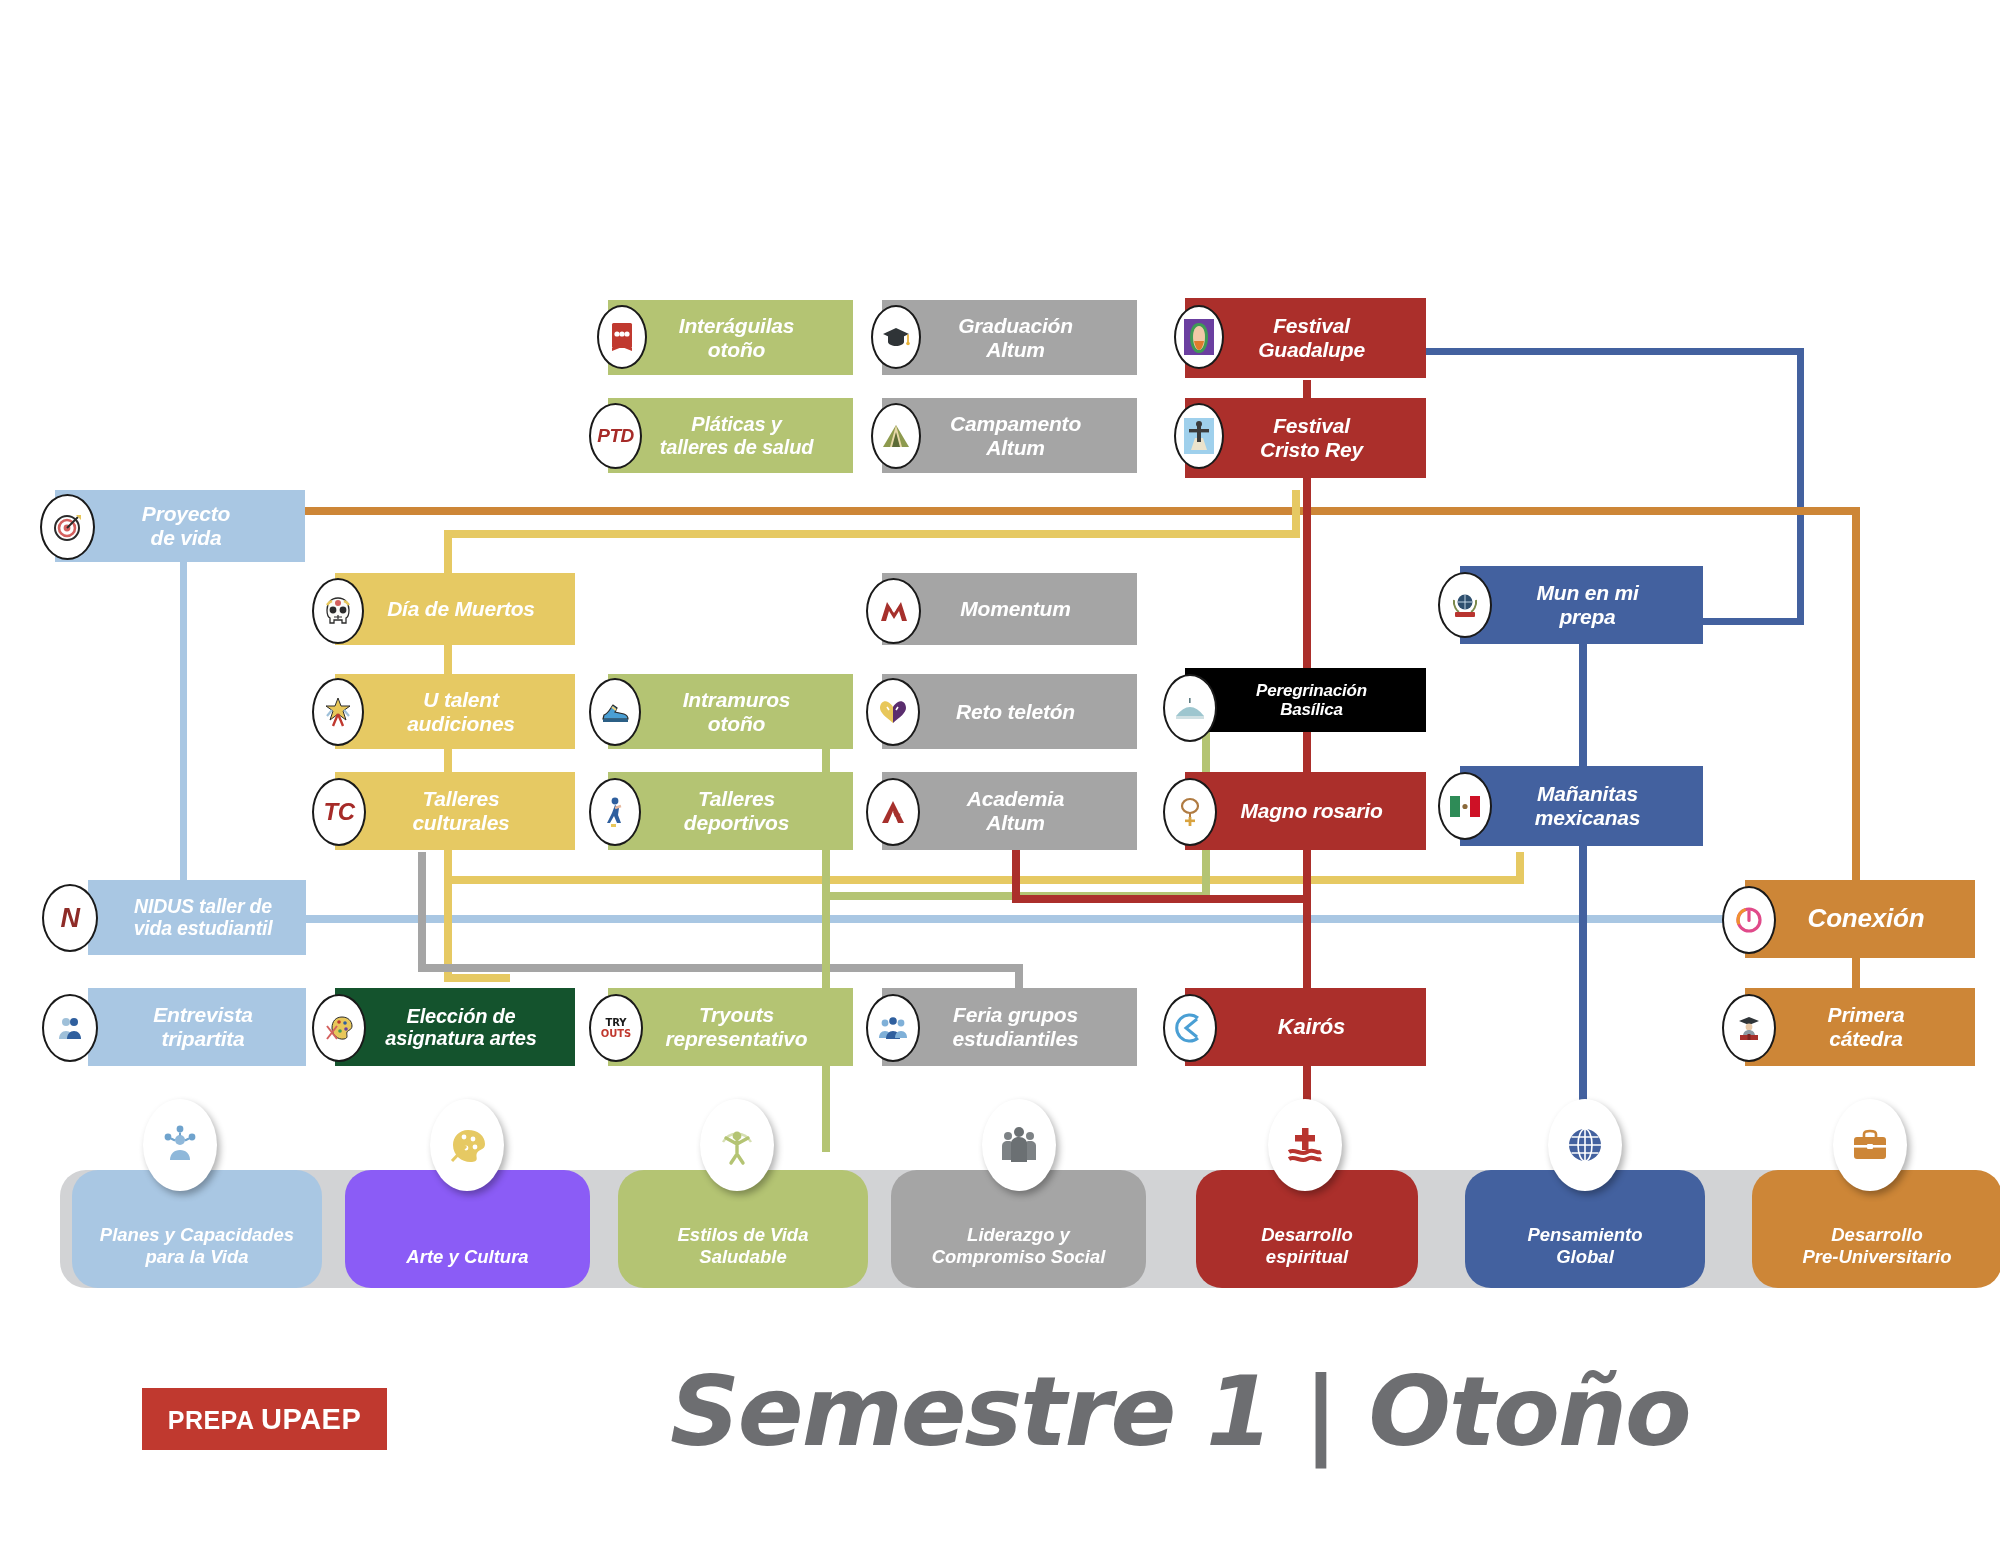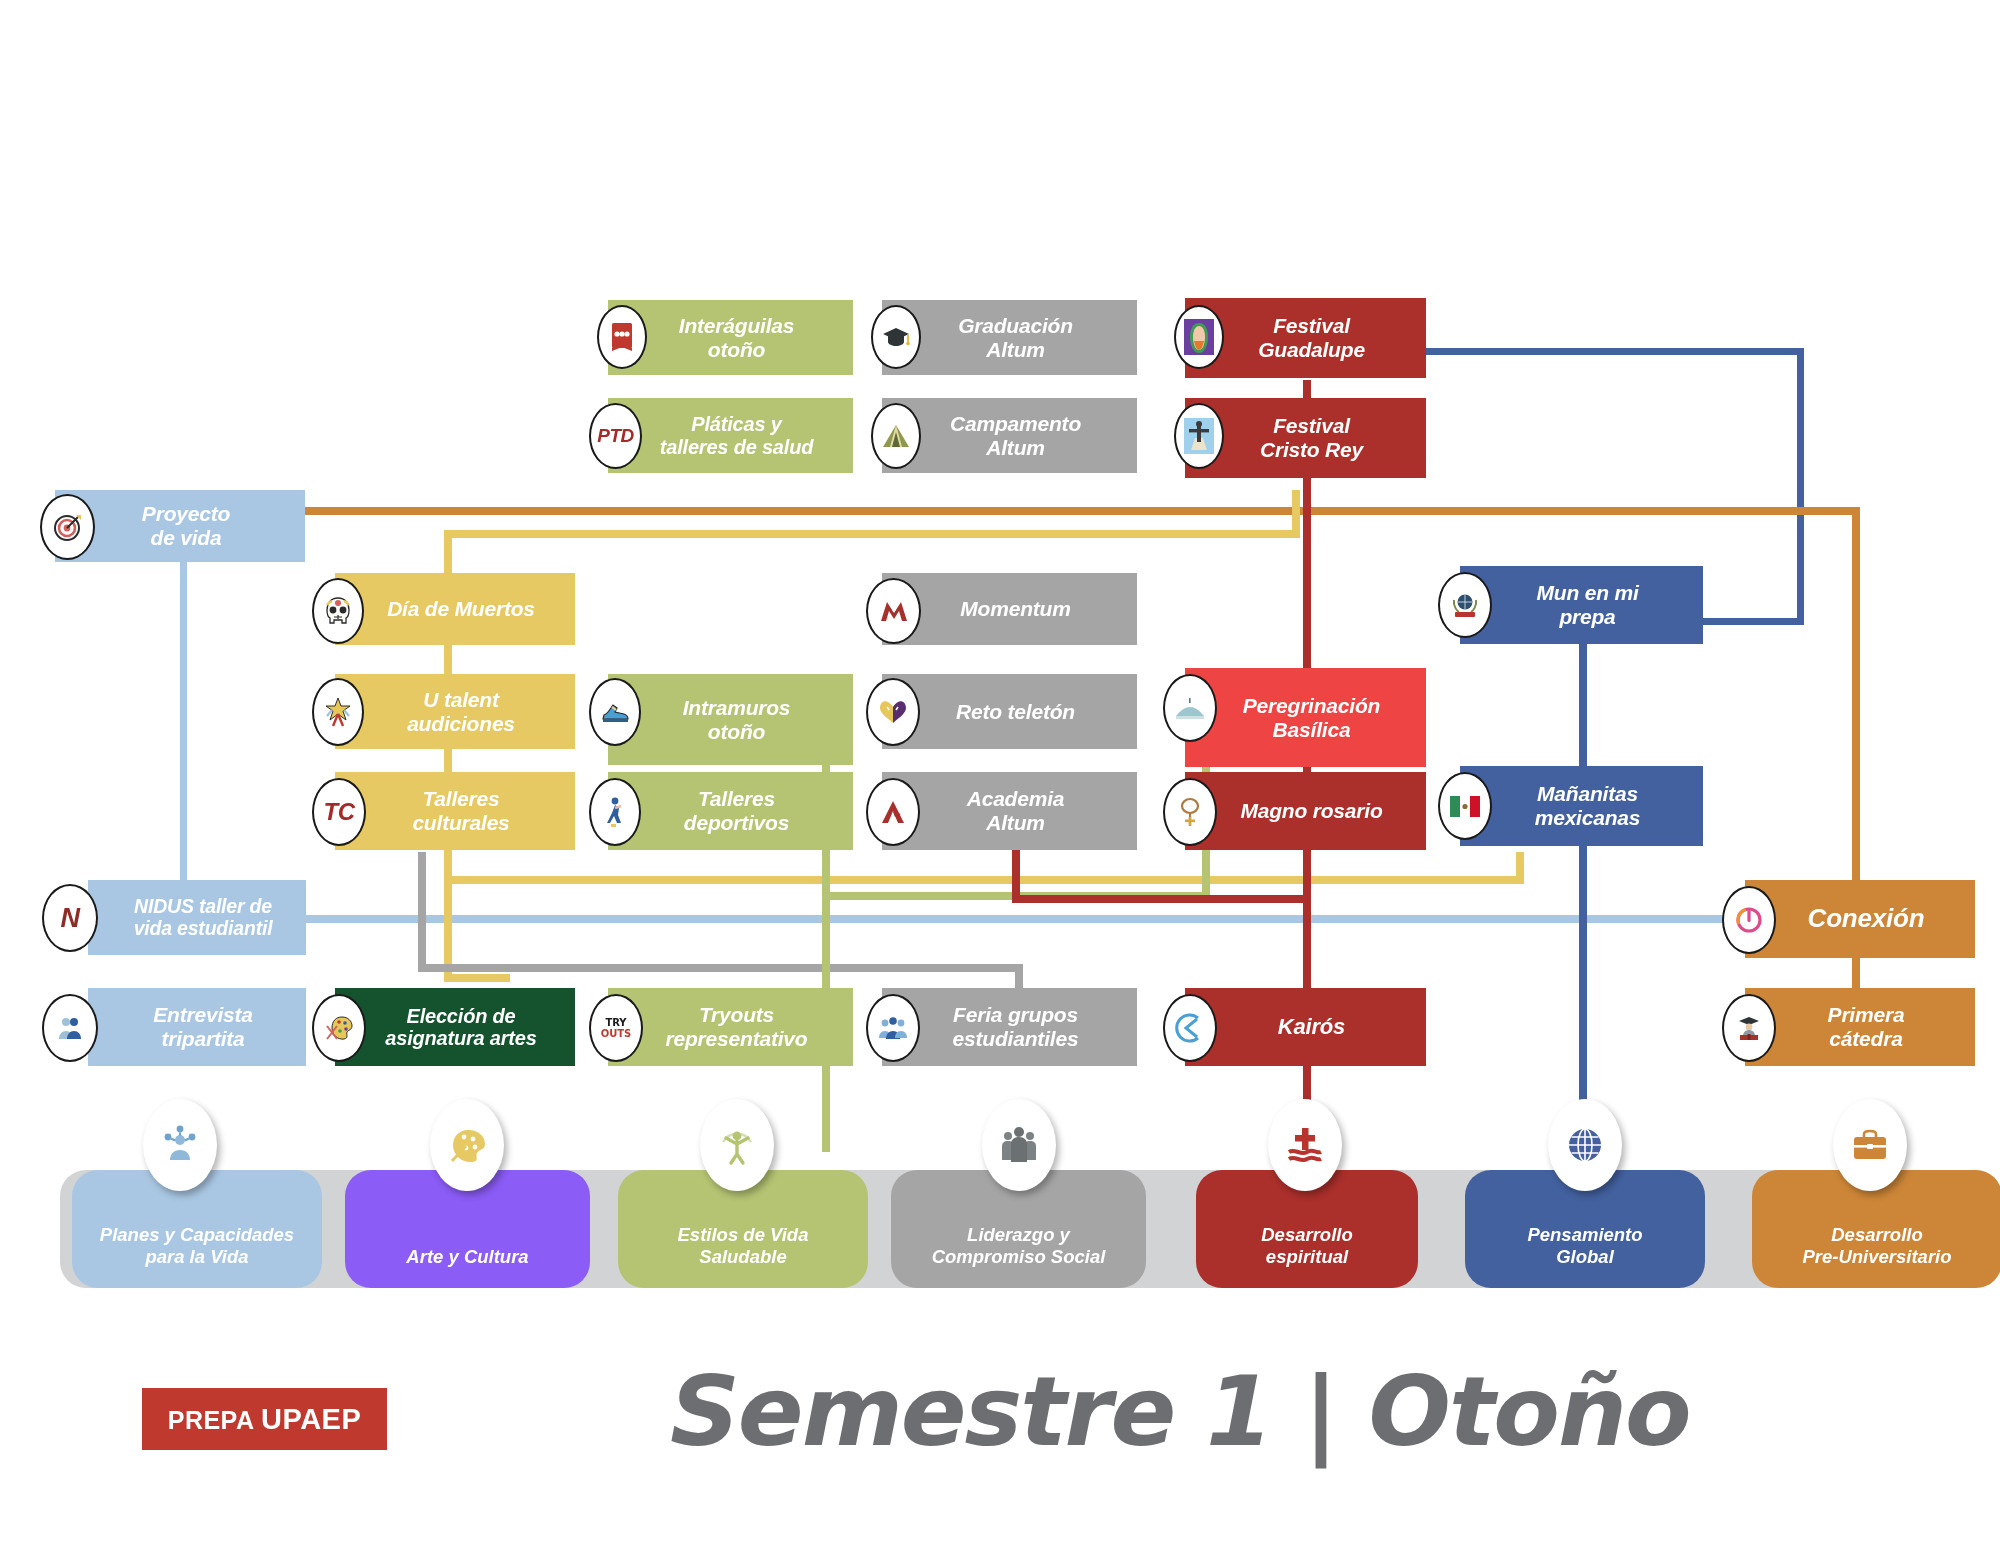--- a/index.html
+++ b/index.html
@@ -208,21 +208,21 @@
     <span>U talent<br>audiciones</span>
     </div>
   <div class="badge" style="left:312px;top:678px;width:52px;height:68px;">
     <svg width="28" height="32" viewBox="0 0 28 32">
         <polygon points="14,2 17,10 26,10 19,15 22,24 14,18 6,24 9,15 2,10 11,10" fill="#e8c75a" stroke="#2b2b2b" stroke-width="1"></polygon>
         <path d="M14 18 l-5 12M14 18 l5 12" stroke="#c0392f" stroke-width="2.4"></path>
         <path d="M8 14 l-5 6M20 14 l5 6" stroke="#9fc0d9" stroke-width="2.2"></path>
       </svg>
   </div>
 
-  <div class="node" style="left:608px;top:674px;width:245px;height:91px;background:#b4c473;font-size:21px;">
+  <div class="node" style="left:608px;top:674px;width:245px;height:75px;background:#b4c473;font-size:21px;">
     <span>Intramuros<br>otoño</span>
     </div>
   <div class="badge" style="left:589px;top:678px;width:52px;height:68px;">
     <svg width="30" height="26" viewBox="0 0 30 26">
         <path d="M4 16c4-1 6-6 9-10l4 3-2 4 9 2c3 1 4 3 4 5H3z" fill="#4a9fd4" stroke="#2b2b2b" stroke-width="1.2"></path>
         <path d="M3 20h25v3H3z" fill="#2b5f85"></path>
         <path d="M12 8l4 3" stroke="#f2d27a" stroke-width="2"></path>
       </svg>
   </div>
 
@@ -230,21 +230,21 @@
     <span>Reto teletón</span>
     </div>
   <div class="badge" style="left:866px;top:678px;width:54px;height:68px;">
     <svg width="30" height="28" viewBox="0 0 30 28">
         <path d="M15 25C8 19 2 15 2 10 2 5 6 2 10 4c2 1 4 3 5 5z" fill="#e8c75a"></path>
         <path d="M15 25c7-6 13-10 13-15 0-5-4-8-8-6-2 1-4 3-5 5z" fill="#5a2d6e"></path>
         <path d="M9 9l2 3M20 9l-2 3" stroke="#fff" stroke-width="1.6"></path>
       </svg>
   </div>
 
-  <div class="node" style="left:1185px;top:668px;width:241px;height:99px;background:#ef4444;font-size:21px;">
+  <div class="node" style="left:1185px;top:668px;width:241px;height:64px;background:#000000;font-size:17px;">
     <span>Peregrinación<br>Basílica</span>
     </div>
   <div class="badge" style="left:1163px;top:674px;width:54px;height:68px;">
     <svg width="30" height="24" viewBox="0 0 30 24">
         <path d="M1 20 Q15 2 29 20z" fill="#9dc6cf"></path>
         <path d="M1 20h28v3H1z" fill="#cfe0e3"></path>
         <rect x="14" y="2" width="1.6" height="5" fill="#5c7a80"></rect>
       </svg>
   </div>
 

